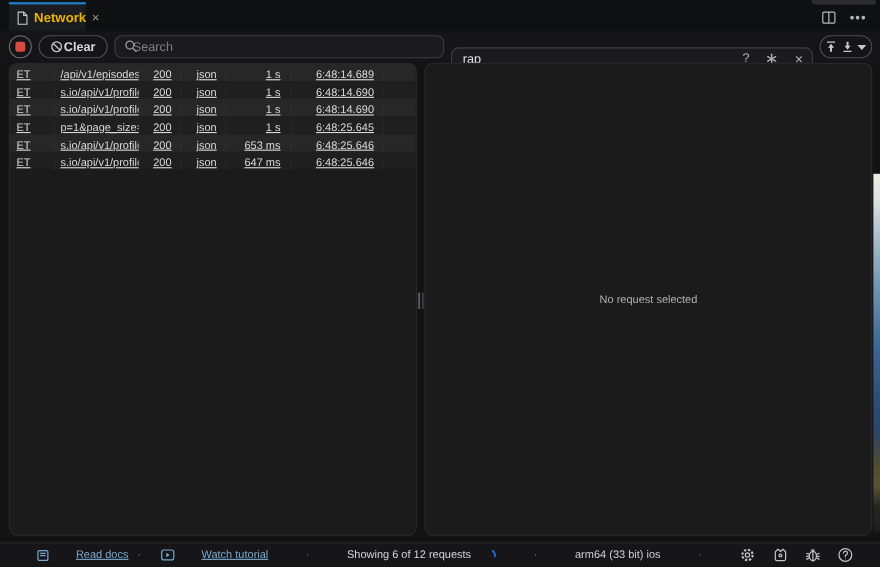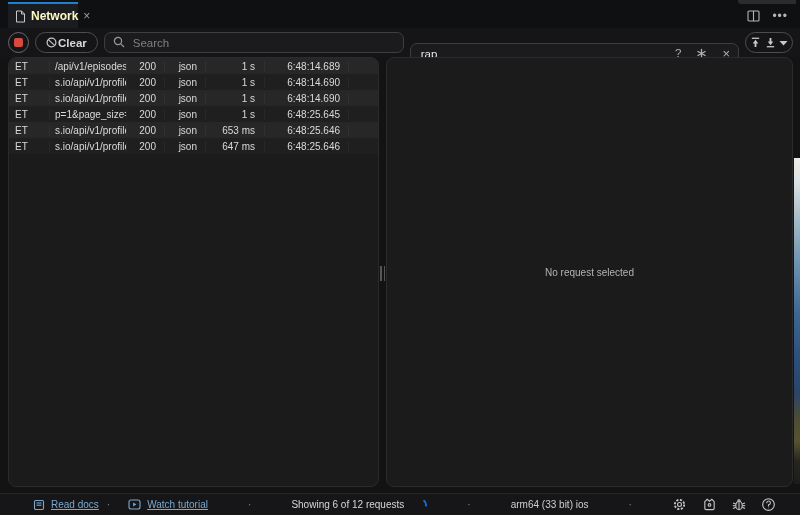--- a/index.html
+++ b/index.html
@@ -5,42 +5,42 @@
   * { margin:0; padding:0; box-sizing:border-box; }
   html,body { width:800px; height:515px; overflow:hidden; background:#131314;
               font-family:"Liberation Sans", sans-serif; }
   svg { display:block; }
 
   
   .tabbar { position:absolute; top:0; left:0; right:0; height:28px; background:#0f1012; }
   .tab { position:absolute; left:8px; top:2px; height:26px; width:70px;
          background:#1a1c1f; border-top:2px solid #2080d0;
          display:flex; align-items:center; gap:5px; padding:0 7px; }
-  .tab-label { font-size:12px; font-weight:bold; color:#fef9c3; }
+  .tab-label { font-size:12px; font-weight:bold; color:#eab308; }
   .tab-close { margin-left:auto; font-size:12px; color:#9e9e9e; cursor:pointer; line-height:1; }
   .tabbar-actions { position:absolute; right:12px; top:10px; display:flex; gap:12px; align-items:center; }
   .ellipsis { color:#b5b5b5; font-size:12px; letter-spacing:1px; line-height:8px; }
   .win-fragment { position:absolute; top:0; right:4px; width:58px; height:4px;
                   background:#2c2c2e; border-radius:0 0 0 3px; }
 
   
   .toolbar { position:absolute; top:28px; left:0; right:0; height:29px; background:#151517;
              display:flex; align-items:center; gap:6px; padding:0 7px 0 8px; }
   .record-btn { width:21px; height:21px; border-radius:50%; border:1.5px solid #6b6b6b;
                 display:flex; align-items:center; justify-content:center; flex:0 0 auto; }
   .record-square { width:9px; height:9px; border-radius:2px; background:#d84a3f; }
   .clear-btn { height:21px; border:1px solid #4d4d4d; border-radius:11px; padding:0 10px;
                display:flex; align-items:center; gap:1px; color:#d9d9d9;
                font-size:11.5px; font-weight:600; background:transparent; flex:0 0 auto; }
   .tb-input { height:21px; background:#1b1b1d; border:1px solid #3e3e40; border-radius:7px;
               color:#e6e6e6; font-size:11.5px; outline:none; width:100%;
               font-family:"Liberation Sans", sans-serif; }
   .tb-input::placeholder { color:#7f7f7f; }
   .search-wrap { position:relative; flex:0 0 300px; }
-  .search-wrap .tb-input { padding:0 8px 0 28px; }
+  .search-wrap .tb-input { padding:0 8px 0 16px; }
   .search-icon { position:absolute; left:9px; top:4px; }
   .filter-wrap { position:relative; flex:1 1 auto;margin-top:22px; }
   .filter-wrap .tb-input { padding:0 76px 0 10px; }
   .filter-icons { position:absolute; right:9px; top:0; height:21px; display:flex;
                   gap:15px; align-items:center; }
   .filter-icons .txt-ic { color:#b0b0b0; font-size:11.5px; cursor:pointer; line-height:1; }
   .io-group { flex:0 0 auto; height:21px; width:48px; border:1px solid #4d4d4d; border-radius:11px;
               display:flex; align-items:center; justify-content:space-evenly; }
 
   
@@ -50,21 +50,21 @@
                  background:#1b1b1c; border:1px solid #2b2b2d; border-radius:8px;
                  display:flex; align-items:center; justify-content:center; }
   .empty-msg { font-size:10px; color:#b3b3b3; }
   .grip { position:absolute; left:380px; top:266px; display:flex; gap:2px; }
   .grip i { display:block; width:1.5px; height:15px; background:#55565a; }
 
   
   .thead { display:flex; height:21px; background:#232325; border-bottom:1px solid #303032;
            font-size:10px; color:#d2d2d2; align-items:stretch; }
   .thead .cell { display:flex; align-items:center; border-right:1px solid #303032; }
-  .row { display:flex; height:16px; font-size:10px; color:#dadada; align-items:center; }
+  .row { display:flex; height:16px; font-size:10px; color:#dadada; align-items:flex-end;text-decoration:underline; }
   .row .cell { display:flex; align-items:center; border-right:1px solid rgba(255,255,255,0.045);
                overflow:hidden; white-space:nowrap; }
   .row.odd  { background:#272728; }
   .row.even { background:#1f1f20; }
   .c-method    { width:41px; padding-left:6px; }
   .c-address   { width:77px; padding-left:5px; }
   .c-status    { width:38px; justify-content:flex-end; padding-right:8px; }
   .c-type      { width:41px; justify-content:flex-end; padding-right:8px; }
   .c-duration  { width:59px; justify-content:flex-end; padding-right:9px; }
   .c-timestamp { width:84px; justify-content:flex-end; padding-right:8px; position:relative; }
@@ -73,21 +73,21 @@
 
   
   .wallpaper-sliver { position:absolute; right:0; top:158px; width:6px; height:326px;
     background:linear-gradient(180deg,#efece4 0%,#dde3e2 7%,#a8bdc9 18%,#6f93b0 32%,
                #3d6792 48%,#2d4f79 62%,#2b4568 72%,#4e4c34 80%,#585231 87%,#26261f 93%,#1c1c1c 100%); }
 
   
   .statusbar { position:absolute; left:0; right:0; bottom:0; height:22px; background:#161618;
                border-top:1px solid #26262a; display:flex; align-items:center;
                padding:0 24px 0 33px; font-size:10px; color:#cfcfcf; }
-  .sb-link { display:flex; align-items:center; gap:6px; color:#7aa8cf;
+  .sb-link { display:flex; align-items:center; gap:24px; color:#7aa8cf;
              text-decoration:underline; cursor:pointer; }
   .sb-dotgap { flex:1; text-align:center; color:#8a8a8a; }
   .sb-dot-fixed { margin:0 8px; color:#8a8a8a; }
   .sb-count { color:#d6d6d6; }
   .spinner { width:11px; height:11px; border-radius:50%; border:2px solid transparent;
              border-right-color:#1b6ad1; margin-left:12px; transform:rotate(-20deg); }
   .sb-icons { display:flex; gap:15px; align-items:center; }
   .sb-icons > span { cursor:pointer; display:flex; }
 </style>
 </head>

